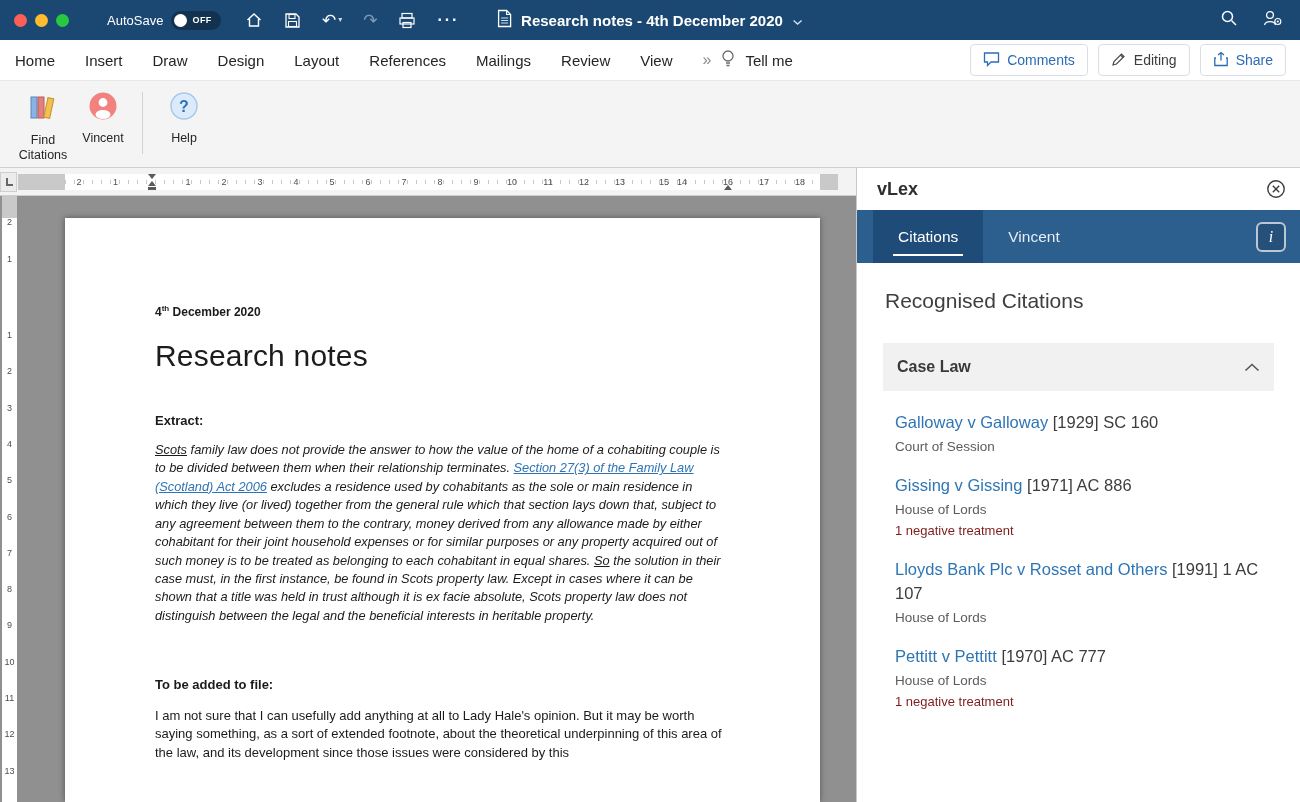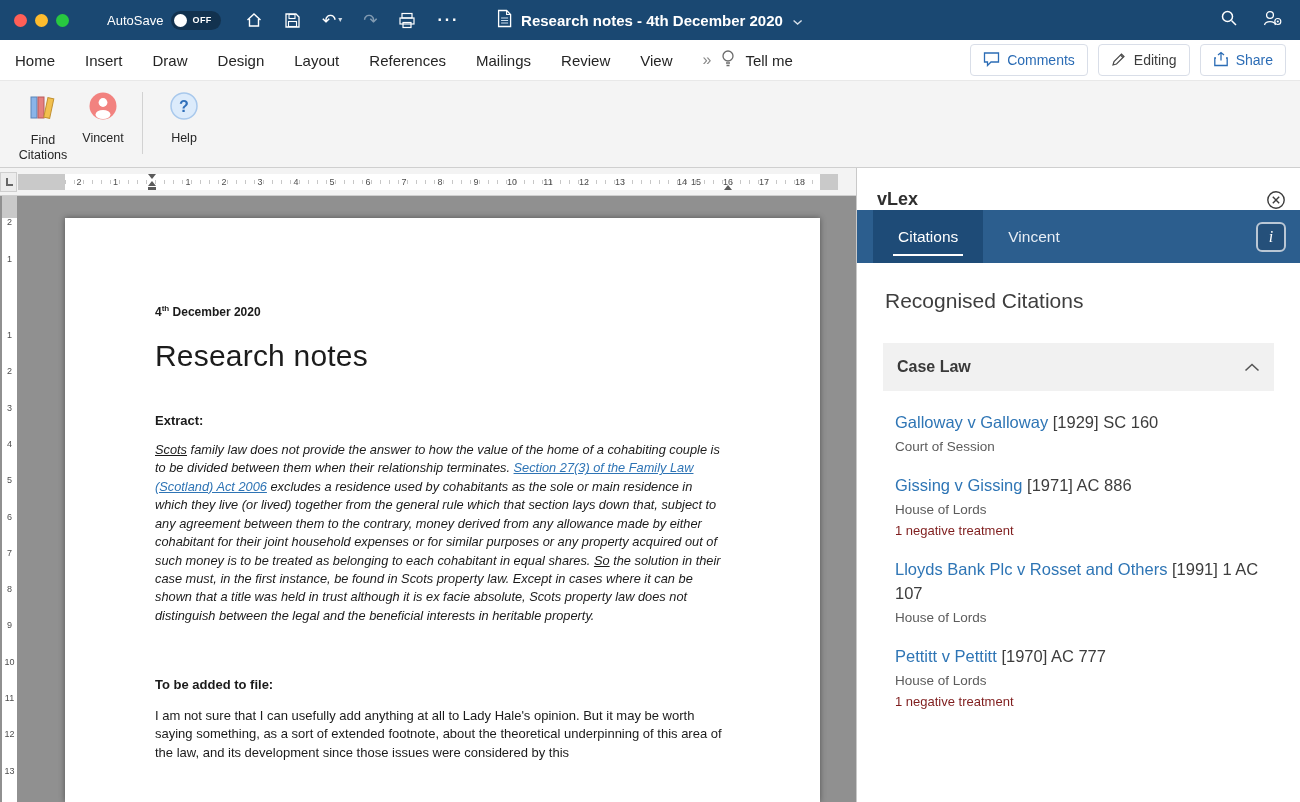--- a/index.html
+++ b/index.html
@@ -69,21 +69,21 @@
   .doc-title { font-size:30px; font-weight:400; color:#1c1c1c; margin-top:20px; letter-spacing:.2px; }
   .doc-h { font-size:13px; font-weight:700; margin-top:40px; }
   .extract { font-size:12.8px; line-height:1.44; font-style:italic; margin-top:13px; }
   .extract .u { text-decoration:underline; }
   .doc-link { color:#2E74B5; text-decoration:underline; font-style:italic; cursor:pointer; }
   .doc-h2 { font-size:13px; font-weight:700; margin-top:52px; }
   .doc-body { font-size:13px; line-height:1.4; margin-top:15px; }
 
   
   .vlex { position:absolute; left:856px; top:168px; right:0; bottom:0; background:#fff; border-left:1px solid #c9c9c9; }
-  .vlex-header { height:42px; display:flex; align-items:flex-end; padding:0 14px 0 20px; }
+  .vlex-header { height:42px; display:flex; align-items:center; padding:0 14px 0 20px; }
   .vlex-title { font-size:18px; font-weight:700; color:#2f2f2f; }
   .vlex-close { margin-left:auto; display:flex; cursor:pointer; }
   .vlex-tabs { height:53px; background:#2C5E8E; display:flex; align-items:stretch; padding-left:16px; }
   .vtab { display:flex; align-items:center; padding:0 25px; color:#e6edf5; font-size:15.5px; position:relative; cursor:pointer; }
   .vtab.active { background:#1E4B77; color:#fff; }
   .vtab.active:after { content:""; position:absolute; left:20px; right:20px; bottom:7px; height:2px; background:#fff; }
   .vlex-info { margin:auto 14px auto auto; width:30px; height:30px; border:2px solid #bac7d5; border-radius:6px; color:#fff; display:flex; align-items:center; justify-content:center; font-style:italic; font-family:"Liberation Serif", serif; font-size:16px; background:rgba(0,0,0,.14); }
 
   .vlex-body { padding:0 26px; }
   .rc-heading { font-size:21px; font-weight:400; color:#3e3e3e; margin-top:26px; padding-left:2px; }
@@ -297,21 +297,21 @@
           <span class="hnum" style="left: 314px;">5</span>
           <span class="hnum" style="left: 350px;">6</span>
           <span class="hnum" style="left: 386px;">7</span>
           <span class="hnum" style="left: 422px;">8</span>
           <span class="hnum" style="left: 458px;">9</span>
           <span class="hnum" style="left: 494px;">10</span>
           <span class="hnum" style="left: 530px;">11</span>
           <span class="hnum" style="left: 566px;">12</span>
           <span class="hnum" style="left: 602px;">13</span>
           <span class="hnum" style="left: 664px;">14</span>
-          <span class="hnum" style="left: 678px;">15</span>
+          <span class="hnum" style="left: 646px;">15</span>
           <span class="hnum" style="left: 710px;">16</span>
           <span class="hnum" style="left: 746px;">17</span>
           <span class="hnum" style="left: 782px;">18</span>
         </div>
     </div>
     <div class="doc-area">
       <div class="vruler">
         <div class="white-seg"></div>
       <span class="vnum" style="top: 26px;">2</span>
           <span class="vnum" style="top: 63px;">1</span>

